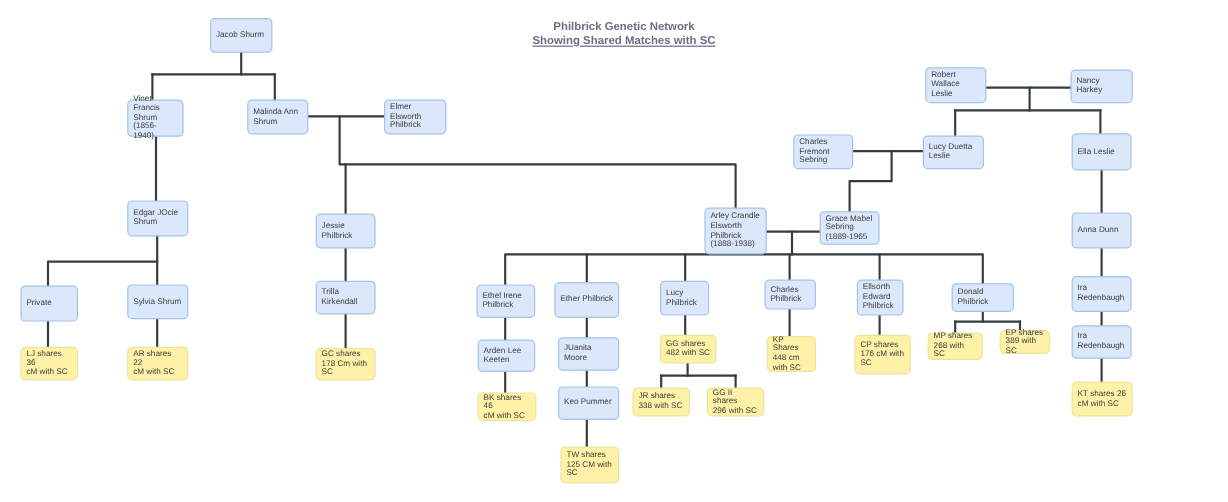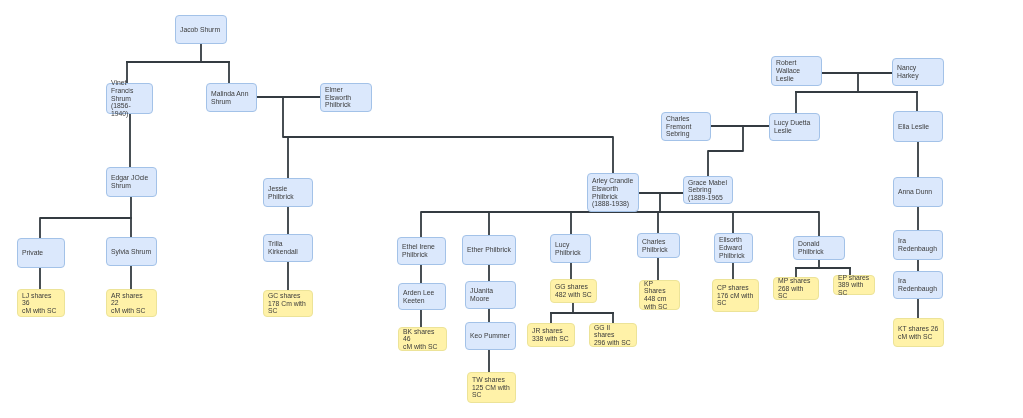--- a/index.html
+++ b/index.html
@@ -97,20 +97,24 @@
       <polyline points="821,73 892,73"></polyline>
       <polyline points="858,73 858,92"></polyline>
       <polyline points="796,92 917,92"></polyline>
       <polyline points="796,92 796,113"></polyline>
       <polyline points="917,92 917,111"></polyline>
       <polyline points="918,142 918,177"></polyline>
       <polyline points="918,207 918,230"></polyline>
       <polyline points="918,260 918,271"></polyline>
       <polyline points="918,299 918,318"></polyline>
     </svg>
+  <div id="title">
+    <div>Philbrick Genetic Network</div>
+    <div class="u">Showing Shared Matches with SC</div>
+  </div>
 
 <div class="node person" style="left: 175px; top: 15px; width: 52px; height: 29px;">Jacob Shurm</div>
     <div class="node person" style="left: 106px; top: 83px; width: 47px; height: 31px;">Vinet Francis
 Shrum
 (1856-1940)</div>
     <div class="node person" style="left: 206px; top: 83px; width: 51px; height: 29px;">Malinda Ann
 Shrum</div>
     <div class="node person" style="left: 320px; top: 83px; width: 52px; height: 29px;">Elmer
 Elsworth
 Philbrick</div>

